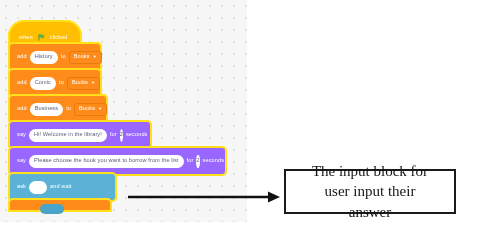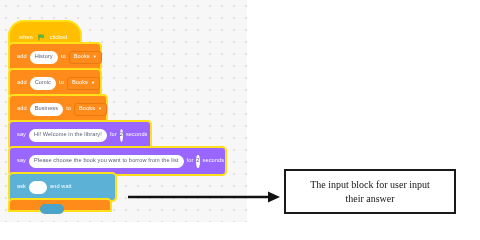--- a/index.html
+++ b/index.html
@@ -130,21 +130,21 @@
   }
   
   #callout{
     position:absolute;left:284px;top:169px;width:172px;height:45px;
     border:2px solid #1a1a1a;
     background:#fff;
     box-sizing:border-box;
     display:flex;align-items:center;justify-content:center;
     text-align:center;
     font-family:"Liberation Serif", serif;
-    font-size:10px;
+    font-size:15px;
     color:#161616;
     line-height:1.35;
     padding:0 24px;
   }
 </style>
 </head>
 <body>
 
 <div id="workspace">
 

